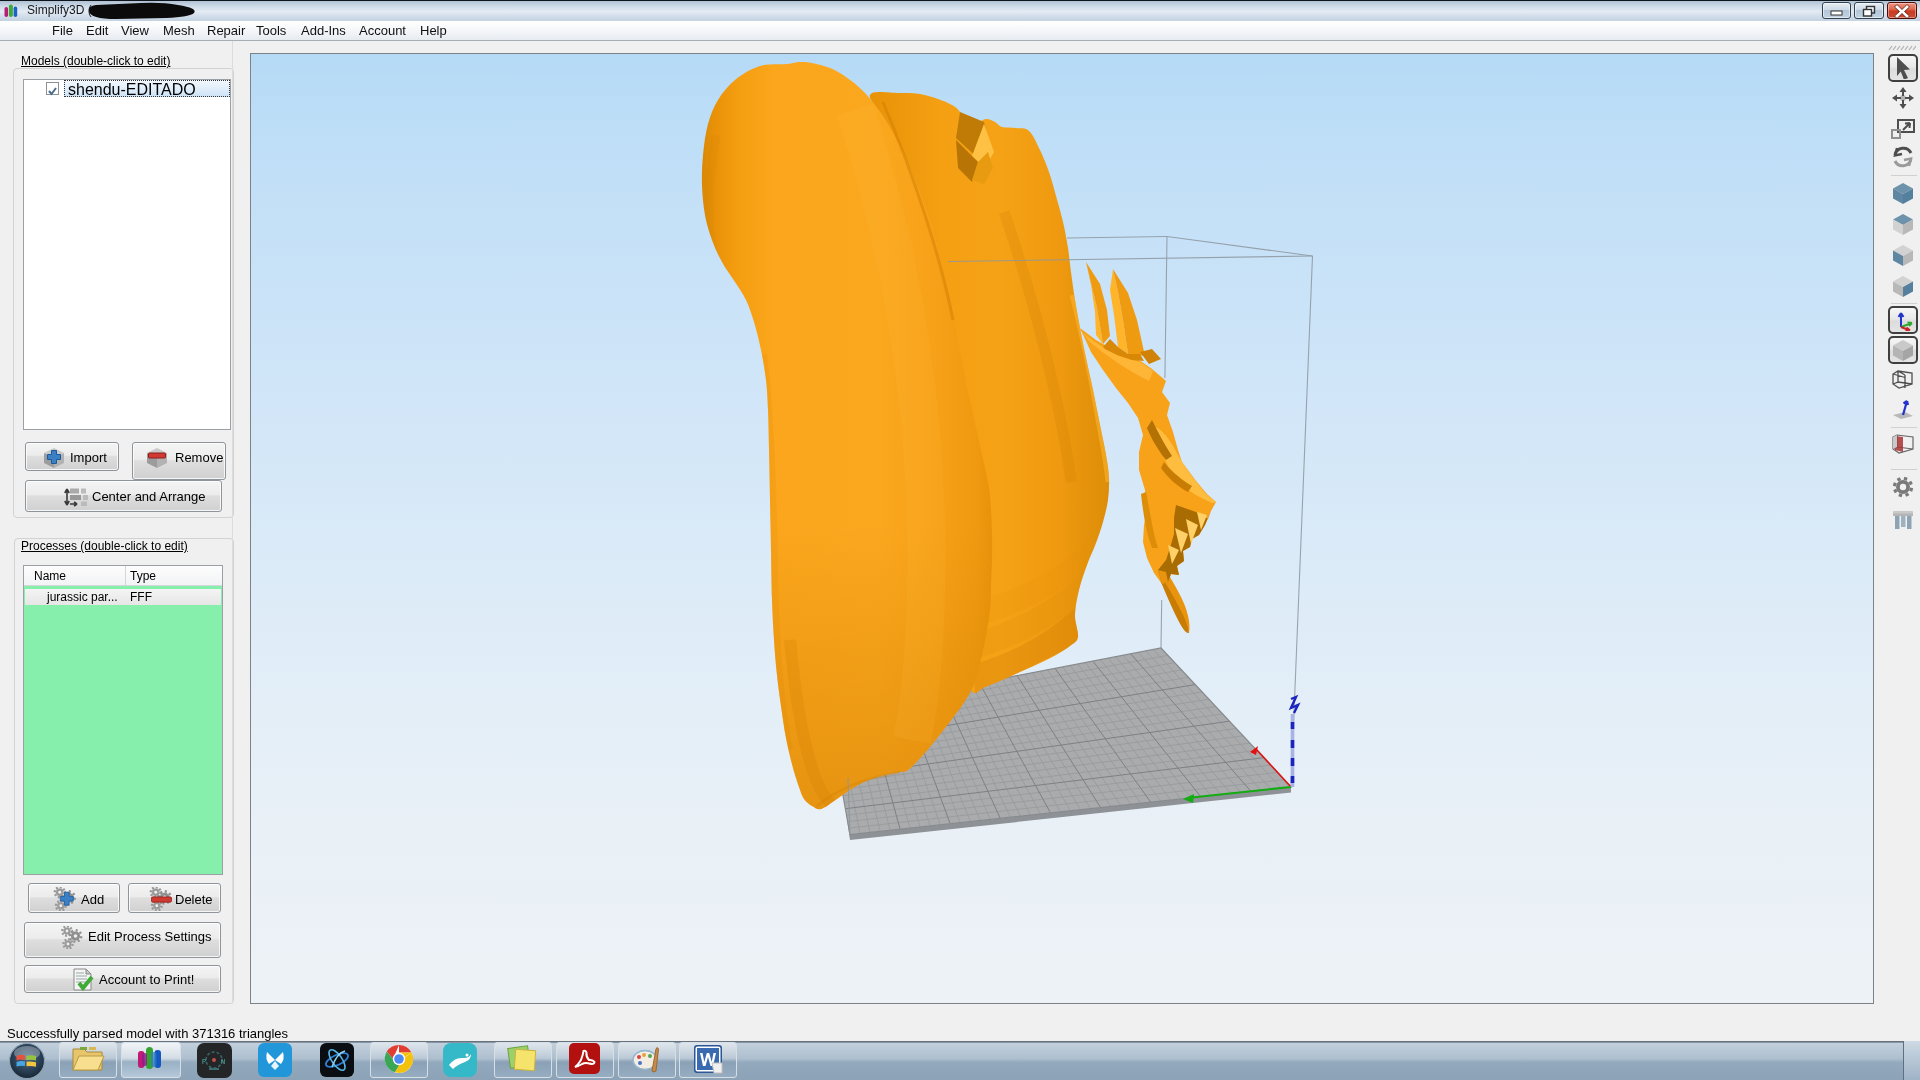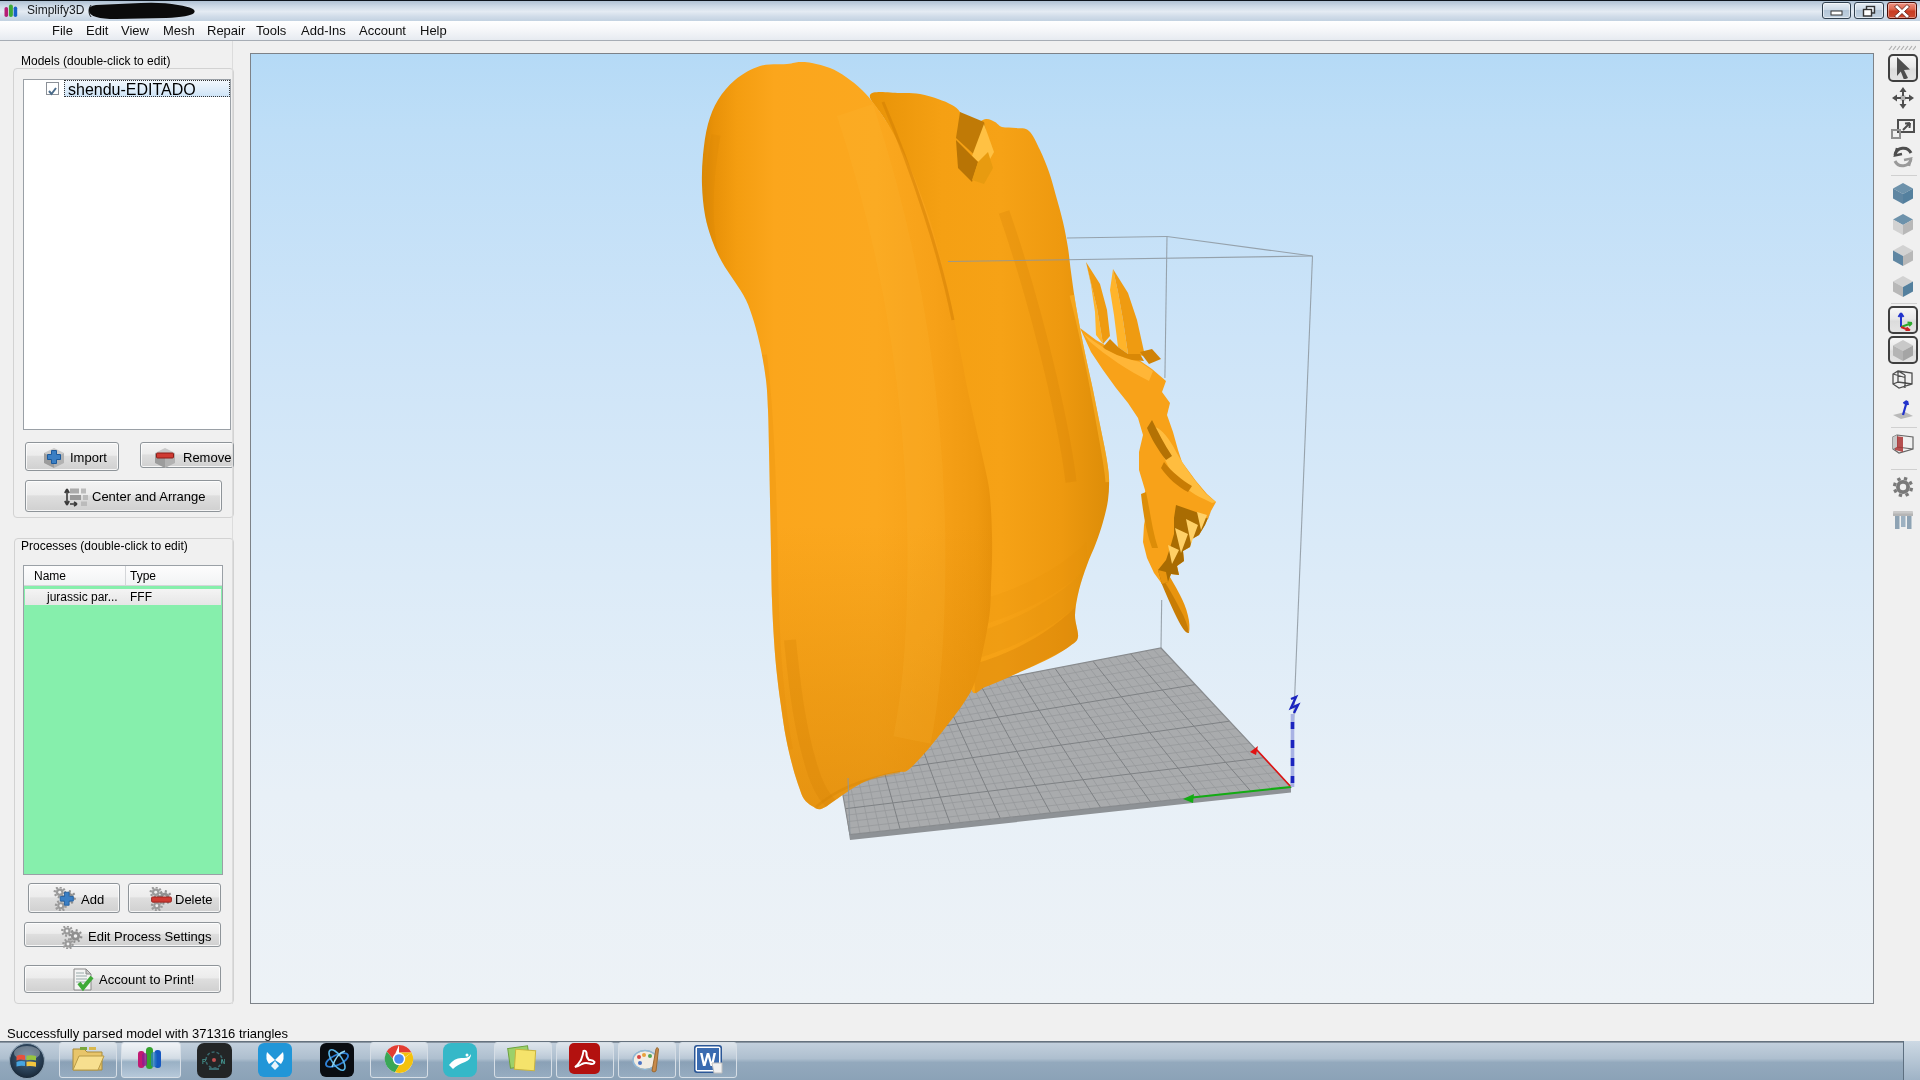--- a/index.html
+++ b/index.html
@@ -8,21 +8,21 @@
 #titletext{position:absolute;left:27px;top:3px;font-size:12px;color:#15181c;}
 .winbtn{position:absolute;top:2px;height:17px;border-radius:3px;}
 #btnmin{left:1822px;width:29px;background:linear-gradient(180deg,#e7eef5 0,#ccd9e6 45%,#b4c6d8 50%,#c2d2e1 100%);border:1px solid #30404f;box-shadow:inset 0 0 0 1px rgba(255,255,255,.55);}
 #btnmax{left:1854px;width:30px;background:linear-gradient(180deg,#e7eef5 0,#ccd9e6 45%,#b4c6d8 50%,#c2d2e1 100%);border:1px solid #30404f;box-shadow:inset 0 0 0 1px rgba(255,255,255,.55);}
 #btncls{left:1887px;width:30px;background:linear-gradient(180deg,#ef9181 0,#df6a52 40%,#c93c22 55%,#cd4b30 100%);border:1px solid #4d0d04;box-shadow:inset 0 0 0 1px rgba(255,255,255,.4);}
 #menubar{position:absolute;left:0;top:21px;width:1920px;height:20px;
  background:linear-gradient(180deg,#ffffff 0,#f7f8fa 40%,#ebeef3 85%,#e6eaf0 100%);
  border-bottom:1px solid #a7adb5;font-size:13px;color:#101010;}
 #menubar span{position:absolute;top:2px;margin-left:43px;}
 .grpbox{position:absolute;border:1px solid #d2d2d2;border-radius:4px;background:#f0f0f0;}
-.grplabel{position:absolute;font-size:12px;color:#000;background:#f0f0f0;padding:0 2px;}
+.grplabel{position:absolute;font-size:12px;color:#000;background:#f0f0f0;padding:0 2px;text-decoration:underline;}
 #modelslist{position:absolute;left:23px;top:79px;width:208px;height:351px;background:#fff;border:1px solid #9aa0a6;}
 #selitem{position:absolute;left:40px;top:0px;width:166px;height:17px;
  background:linear-gradient(180deg,#f3f8fd 0,#e1eefa 50%,#cde3f6 100%);
  outline:1px dotted #333;outline-offset:-1px;font-size:16px;color:#000;}
 #chkbox{position:absolute;left:22px;top:2px;width:13px;height:13px;background:#fff;border:1px solid #8b9097;}
 .btn{position:absolute;border:1px solid #8e9499;border-radius:3px;
  background:linear-gradient(180deg,#f4f4f4 0,#ececec 45%,#dedede 50%,#d0d0d0 100%);
  box-shadow:inset 0 0 0 1px rgba(255,255,255,.8);
  font-size:13px;color:#000;text-align:center;}
 #proctable{position:absolute;left:23px;top:565px;width:200px;height:310px;background:#86efac;border:1px solid #9aa0a6;}
@@ -87,21 +87,21 @@
  </div>
  <div class="btn" style="left:25px;top:442px;width:94px;height:29px">
       <span style="position:absolute;left:44px;top:7px">Import</span>
       <svg style="position:absolute;left:16px;top:4px" width="24" height="22" viewBox="0 0 24 22">
         <path d="M12 1 L22 6 L12 11 L2 6 Z" fill="#c9c9c9"></path>
         <path d="M2 6 L12 11 L12 21 L2 16 Z" fill="#9c9c9c"></path>
         <path d="M22 6 L12 11 L12 21 L22 16 Z" fill="#b2b2b2"></path>
         <path d="M9.5 6.5 h5 v4 h4 v5 h-4 v4 h-5 v-4 h-4 v-5 h4 Z" transform="translate(0,-3)" fill="#3b7fc4" stroke="#1c5a9c" stroke-width="1"></path>
       </svg>
     </div>
- <div class="btn" style="left:140px;top:442px;width:94px;height:26px">
+ <div class="btn" style="left:132px;top:442px;width:94px;height:38px">
       <span style="position:absolute;left:42px;top:7px">Remove</span>
       <svg style="position:absolute;left:12px;top:4px" width="24" height="22" viewBox="0 0 24 22">
         <path d="M12 1 L22 6 L12 11 L2 6 Z" fill="#c9c9c9"></path>
         <path d="M2 6 L12 11 L12 21 L2 16 Z" fill="#9c9c9c"></path>
         <path d="M22 6 L12 11 L12 21 L22 16 Z" fill="#b2b2b2"></path>
         <rect x="3.5" y="6" width="17" height="5" rx="1" fill="#cf3b33" stroke="#8e1d18" stroke-width="1"></rect>
       </svg>
     </div>
  <div class="btn" style="left:25px;top:480px;width:197px;height:32px">
       <span style="position:absolute;left:66px;top:8px">Center and Arrange</span>
@@ -193,21 +193,21 @@
         <path d="M6.3 21.3 L5.9 23.6" stroke="#9a9a9a" stroke-width="2"></path>
         <path d="M4.2 19.9 L2.2 21.1" stroke="#9a9a9a" stroke-width="2"></path>
         <path d="M3.7 17.3 L1.4 16.9" stroke="#9a9a9a" stroke-width="2"></path>
         <path d="M5.1 15.2 L3.9 13.2" stroke="#9a9a9a" stroke-width="2"></path>
         <path d="M7.7 14.7 L8.1 12.4" stroke="#9a9a9a" stroke-width="2"></path>
         <path d="M9.8 16.1 L11.8 14.9" stroke="#9a9a9a" stroke-width="2"></path>
         <circle cx="7" cy="18" r="1.4" fill="#f0f0f0"></circle>
         <rect x="2" y="9.5" width="19" height="5" rx="1" fill="#cf3b33" stroke="#8e1d18" stroke-width="0.8"></rect>
       </svg>
     </div>
- <div class="btn" style="left:24px;top:922px;width:197px;height:25px">
+ <div class="btn" style="left:24px;top:922px;width:197px;height:36px">
       <span style="position:absolute;left:63px;top:6px">Edit Process Settings</span>
   <svg style="position:absolute;left:36px;top:3px" width="24" height="23" viewBox="0 0 24 23">
         <circle cx="6" cy="5" r="3.6" fill="#9a9a9a"></circle>
         <path d="M9.5 5.7 L11.8 6.2" stroke="#9a9a9a" stroke-width="2"></path>
         <path d="M8.0 8.0 L9.3 9.9" stroke="#9a9a9a" stroke-width="2"></path>
         <path d="M5.3 8.5 L4.8 10.8" stroke="#9a9a9a" stroke-width="2"></path>
         <path d="M3.0 7.0 L1.1 8.3" stroke="#9a9a9a" stroke-width="2"></path>
         <path d="M2.5 4.3 L0.2 3.8" stroke="#9a9a9a" stroke-width="2"></path>
         <path d="M4.0 2.0 L2.7 0.1" stroke="#9a9a9a" stroke-width="2"></path>
         <path d="M6.7 1.5 L7.2 -0.8" stroke="#9a9a9a" stroke-width="2"></path>

